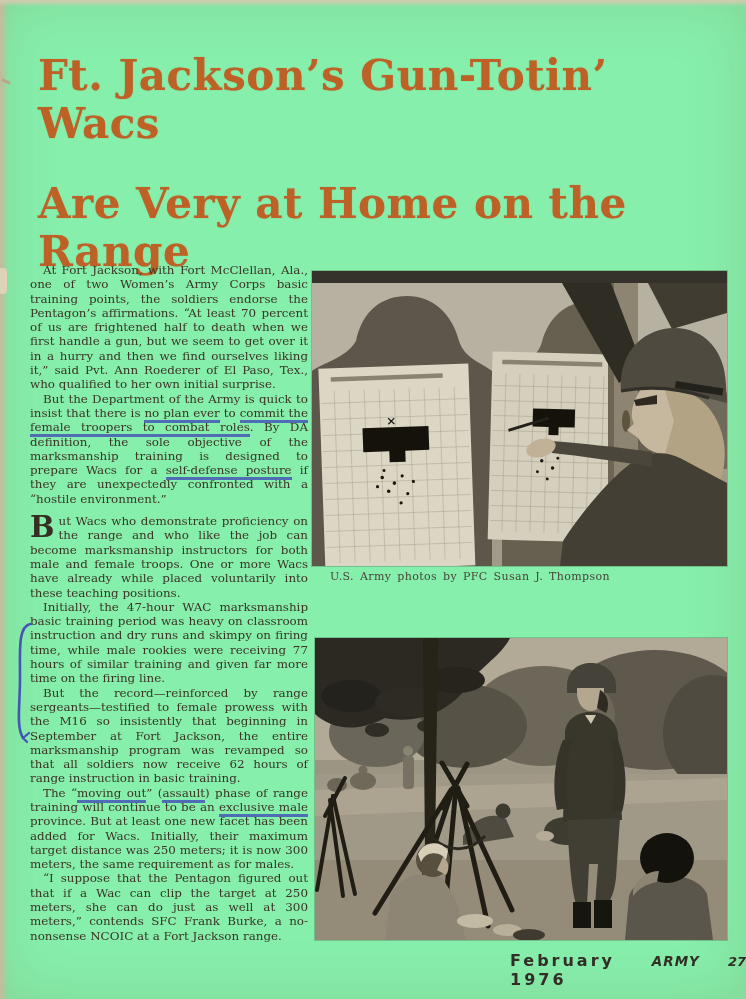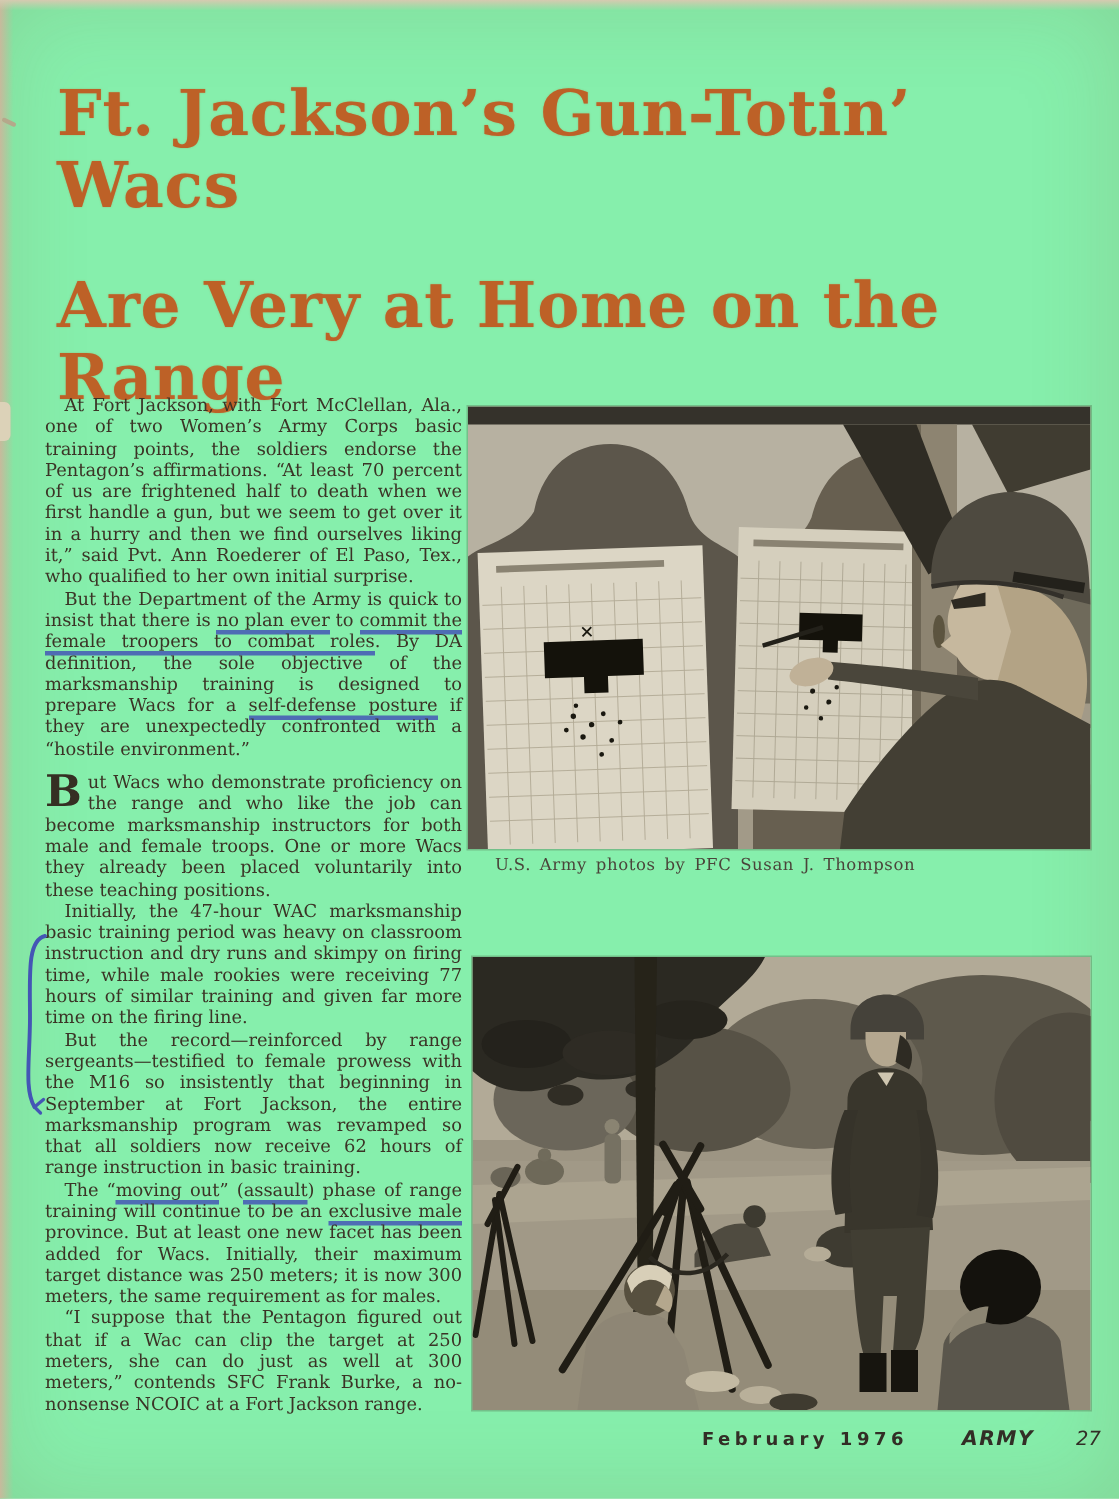--- a/index.html
+++ b/index.html
@@ -44,42 +44,42 @@
   .credit{position:absolute;left:330px;top:570px;font-family:"DejaVu Serif",serif;
         font-size:11px;color:#4a443a;letter-spacing:.4px;word-spacing:2px;}
 
   .photo-caption{position:absolute;left:430px;top:594px;width:298px;text-align:justify;
         font-family:"DejaVu Sans",sans-serif;font-weight:bold;font-style:italic;
         font-size:10.6px;line-height:15.5px;color:#37332b;letter-spacing:-.1px;}
 
   
   .footer{position:absolute;left:468px;top:951px;display:flex;align-items:baseline;
         font-family:"DejaVu Sans",sans-serif;color:#322e26;}
-  .footer .issue{font-weight:bold;font-size:12px;letter-spacing:3px;}
+  .footer .issue{font-weight:bold;font-size:16px;letter-spacing:3px;margin-left:42px;}
   .footer .mag{font-weight:bold;font-style:italic;font-size:13.5px;margin-left:36px;letter-spacing:1px;}
-  .footer .pagenum{font-weight:normal;font-style:italic;font-size:13px;margin-left:28px;}
+  .footer .pagenum{font-weight:bold;font-style:italic;font-size:13px;margin-left:28px;}
 </style>
 </head>
 <body>
 
 <div class="page">
   <div class="page-edge-left"></div>
   <div class="page-edge-top"></div>
   <div class="crease"></div>
   <div class="crease2"></div>
 
   <div class="headline">
     <span class="hl-line">Ft. Jackson’s Gun-Totin’ Wacs</span>
     <span class="hl-line hl-line2">Are Very at Home on the Range</span>
   </div>
 
   <div class="article-col">
       <p class="indent"><span>At Fort Jackson, with Fort McClellan, Ala., one of two Women’s Army Corps basic training points, the soldiers endorse the Pentagon’s affirmations. “At least 70 percent of us are frightened half to death when we first handle a gun, but we seem to get over it in a hurry and then we find ourselves liking it,” said Pvt. Ann Roederer of El Paso, Tex., who qualified to her own initial surprise.</span></p>
       <p class="indent"><span>But the Department of the Army is quick to insist that there is </span><span class="ink-underline">no plan ever</span><span> to </span><span class="ink-underline">commit the female troopers to combat roles</span><span>. By DA definition, the sole objective of the marksmanship training is designed to prepare Wacs for a </span><span class="ink-underline">self-defense posture</span><span> if they are unexpectedly confronted with a “hostile environment.”</span></p>
-      <p class=" section"><span class="dropcap">B</span><span>ut Wacs who demonstrate proficiency on the range and who like the job can become marksmanship instructors for both male and female troops. One or more Wacs they already been placed voluntarily into these teaching positions.</span></p>
+      <p class=" section"><span class="dropcap">B</span><span>ut Wacs who demonstrate proficiency on the range and who like the job can become marksmanship instructors for both male and female troops. One or more Wacs have already while placed voluntarily into these teaching positions.</span></p>
       <p class="indent"><span>Initially, the 47-hour WAC marksmanship basic training period was heavy on classroom instruction and dry runs and skimpy on firing time, while male rookies were receiving 77 hours of similar training and given far more time on the firing line.</span></p>
       <p class="indent"><span>But the record—reinforced by range sergeants—testified to female prowess with the M16 so insistently that beginning in September at Fort Jackson, the entire marksmanship program was revamped so that all soldiers now receive 62 hours of range instruction in basic training.</span></p>
       <p class="indent"><span>The “</span><span class="ink-underline">moving out</span><span>” (</span><span class="ink-underline">assault</span><span>) phase of range training will continue to be an </span><span class="ink-underline">exclusive male</span><span> province. But at least one new facet has been added for Wacs. Initially, their maximum target distance was 250 meters; it is now 300 meters, the same requirement as for males.</span></p>
       <p class="indent"><span>“I suppose that the Pentagon figured out that if a Wac can clip the target at 250 meters, she can do just as well at 300 meters,” contends SFC Frank Burke, a no-nonsense NCOIC at a Fort Jackson range.</span></p>
     </div>
 
   <svg class="margin-bracket" viewBox="0 0 26 130">
     <path d="M20,4 C8,7 10,30 10,58 C10,86 6,106 13,118" fill="none" stroke="#4456b5" stroke-width="2.6" stroke-linecap="round"></path>
     <path d="M13,118 L19,113" fill="none" stroke="#4456b5" stroke-width="2.2" stroke-linecap="round"></path>
     <path d="M13,118 L17,122" fill="none" stroke="#4456b5" stroke-width="2.2" stroke-linecap="round"></path>

